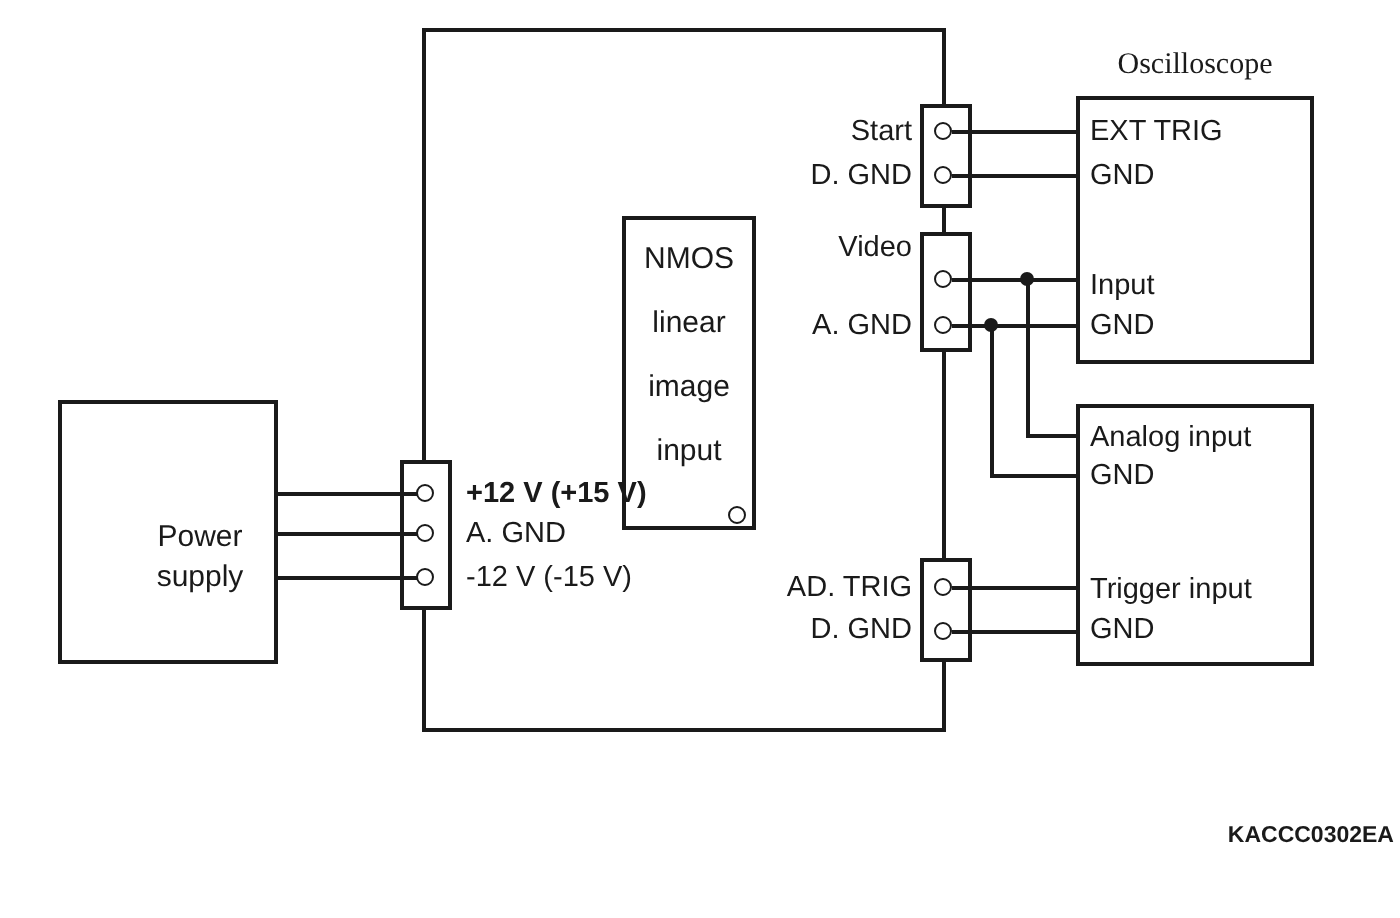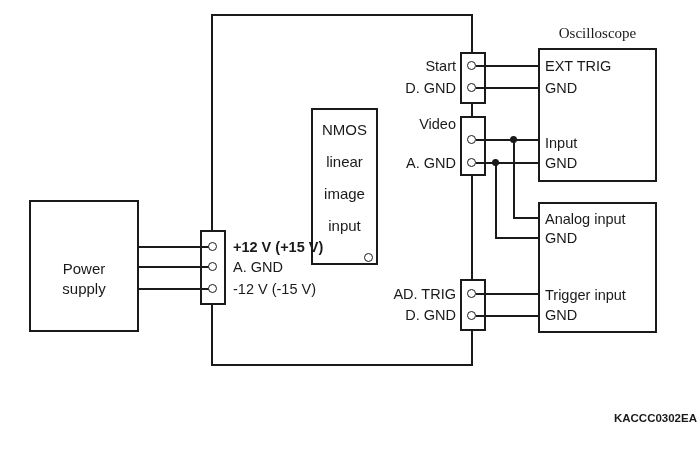--- a/index.html
+++ b/index.html
@@ -23,21 +23,21 @@
   .watermark{position:absolute;font-size:11.5px;font-weight:bold;white-space:nowrap;transform:translateY(-50%);}
 </style>
 </head>
 <body>
 
 <div id="stage">
 
   <div class="box" style="left:211px;top:14px;width:262px;height:352px;"></div>
 
   <div class="box" style="left:29px;top:200px;width:110px;height:132px;"></div>
-  <div class="center-text" style="left:29px;top:200px;width:110px;height:157px;">
+  <div class="center-text" style="left:29px;top:200px;width:110px;height:157px;padding-left:16px;">
     <span>Power</span>
     <span>supply</span>
   </div>
 
   <div class="box" style="left:311px;top:108px;width:67px;height:157px;"></div>
   <div class="center-text" style="left:311px;top:108px;width:67px;height:140px;gap:12px;">
     <span>NMOS</span>
     <span>linear</span>
     <span>image</span>
     <span>input</span>

